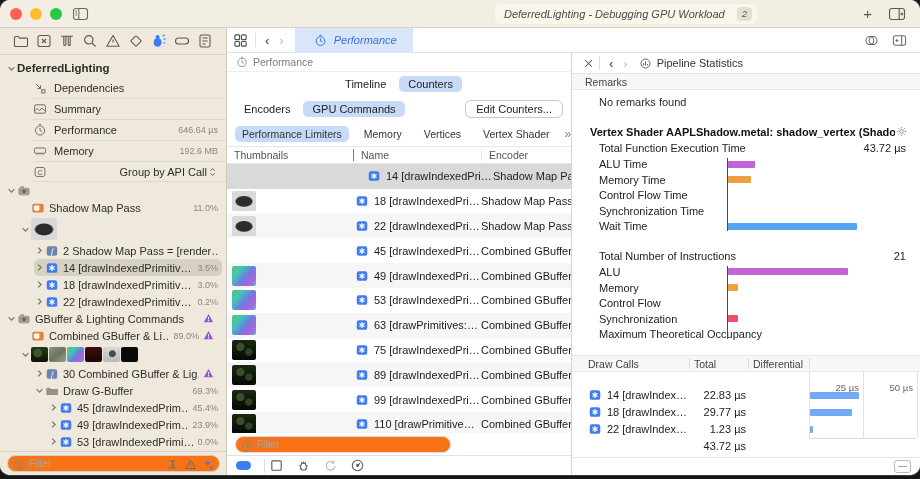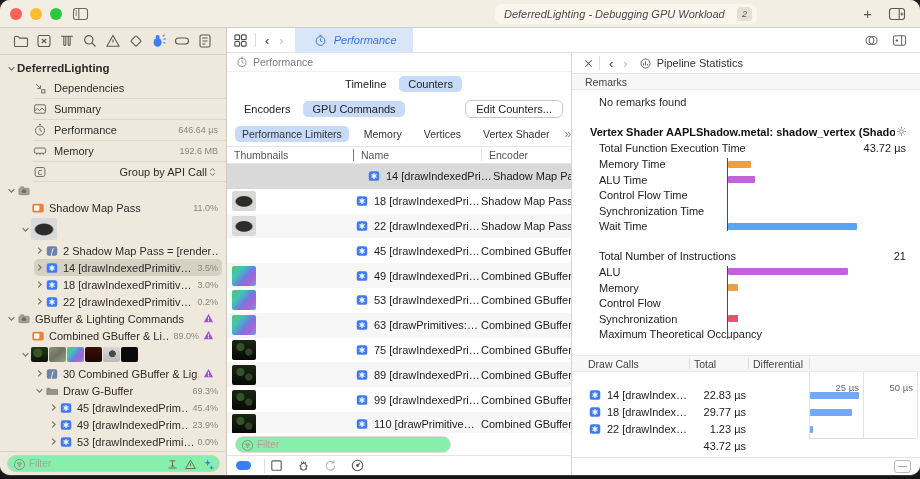--- a/index.html
+++ b/index.html
@@ -43,21 +43,21 @@
   .tile.big { width:26px; height:22px; } .tile.sm { width:17px; height:15px; }
   .pot { background:radial-gradient(ellipse 55% 42% at 50% 52%, #2e2c2a 0 58%, #6e6c68 62%, #d9d9d9 70%), #dcdcdc; }
   .normals { background:linear-gradient(130deg,#5cc06a 0%,#3fc6b4 28%,#6e7ce0 55%,#b25fd8 78%,#46b8e0 100%); }
   .darkscene { background:radial-gradient(circle at 35% 35%, #35512a 0 18%, transparent 22%),radial-gradient(circle at 70% 60%, #2c4424 0 15%, transparent 20%),linear-gradient(#1a2713,#060805); }
   .foliage { background:radial-gradient(circle at 40% 40%, #3c5526 0 30%, transparent 35%),linear-gradient(#26371a,#0c1207); }
   .grayveg { background:linear-gradient(140deg,#8c9480 0%,#6d755f 50%,#9aa18c 100%); }
   .darkred { background:linear-gradient(#3c0f0c,#1d0605); }
   .graytile { background:radial-gradient(circle at 55% 45%, #4a4a4a 0 25%, transparent 30%),linear-gradient(#d8d8d8,#b9b9b9); }
   .blacktile { background:#0a0a0a; }
   .sfilterbar { flex:none; height:24px; border-top:1px solid #d9d3c7; display:flex; align-items:center; padding:0 7px; }
-  .filterfield { flex:1; height:17px; background:#86efac; border:1px solid #d2cdc2; border-radius:9px; display:flex; align-items:center; padding:0 4px; }
+  .filterfield { flex:1; height:17px; background:#f97316; border:1px solid #d2cdc2; border-radius:9px; display:flex; align-items:center; padding:0 4px; }
   .filterfield input { border:none; outline:none; flex:1; font-size:10px; min-width:10px; background:transparent; color:#333; }
   .filterfield input::placeholder { color:#a9a49a; }
   .ffic { width:13px; height:13px; color:#8a857b; margin:0 3px 0 1px; flex:none; }
   .fbaric { width:13px; height:13px; color:#6e6a60; margin-left:5px; flex:none; }
   .fbaric.blue { color:#3b7df5; }
   
   .main { position:absolute; left:227px; top:28px; right:0; bottom:0; background:#fff; display:flex; flex-direction:column; }
   .tabbar { flex:none; height:25px; border-bottom:1px solid #e0e0e0; display:flex; align-items:center; }
   .tabbar .ic { width:15px; height:15px; color:#4e4e4e; margin:0 3px; }
   .vd { width:1px; height:14px; background:#ddd; margin:0 4px; }
@@ -880,26 +880,26 @@
                 <path d="M8 2.3v2M8 11.7v2M2.3 8h2M11.7 8h2M4 4l1.4 1.4M10.6 10.6L12 12M12 4l-1.4 1.4M5.4 10.6L4 12"></path>
               </svg>
           </span>
         </div>
         <div class="statrow">
           <span class="sl">Total Function Execution Time</span>
           <span class="sv">43.72 µs</span>
         </div>
         <div class="bars" id="bars-time">
             <div class="brow">
+              <span class="bl">ALU Time</span>
+              <div class="bbar" style="width: 27.09px; background: rgb(194, 99, 217);"></div>
+            </div>
+            <div class="brow">
               <span class="bl">Memory Time</span>
               <div class="bbar" style="width: 23.22px; background: rgb(237, 160, 63);"></div>
-            </div>
-            <div class="brow">
-              <span class="bl">ALU Time</span>
-              <div class="bbar" style="width: 27.09px; background: rgb(194, 99, 217);"></div>
             </div>
             <div class="brow">
               <span class="bl">Control Flow Time</span>
             </div>
             <div class="brow">
               <span class="bl">Synchronization Time</span>
             </div>
             <div class="brow">
               <span class="bl">Wait Time</span>
               <div class="bbar" style="width: 129px; background: rgb(87, 164, 244);"></div>

